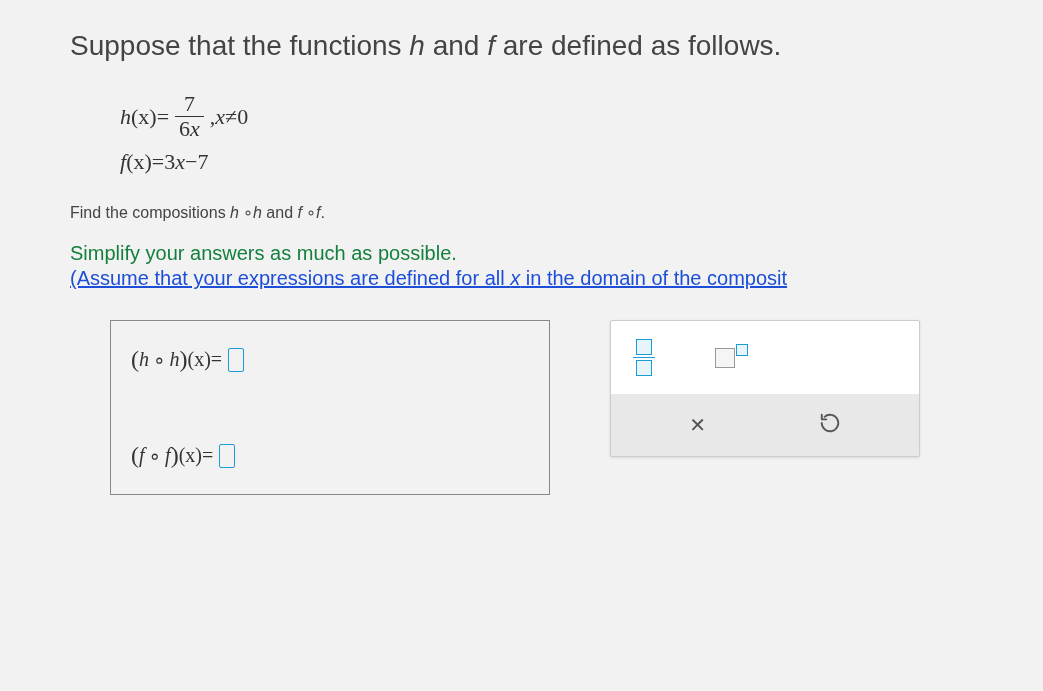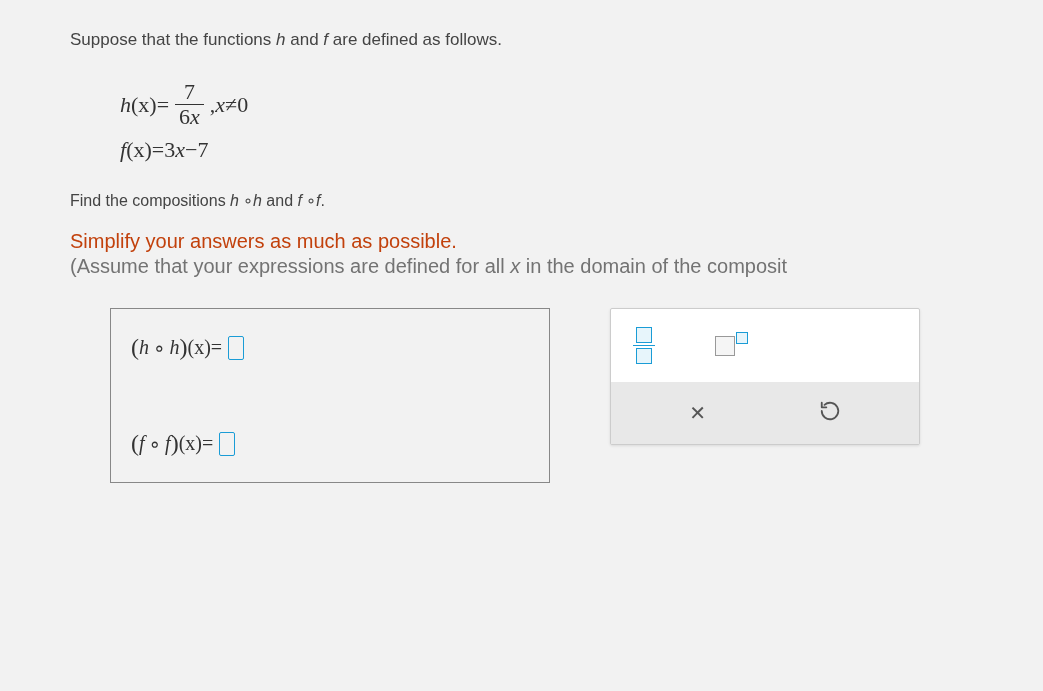--- a/index.html
+++ b/index.html
@@ -10,21 +10,21 @@
     body {
       font-family: Arial, Helvetica, sans-serif;
       background: #f2f2f2;
       color: #333;
       padding: 30px 0 30px 70px;
       width: 1043px;
       height: 691px;
       overflow: hidden;
     }
     .prompt-line {
-      font-size: 17px;
+      font-size: 28px;
       color: #444;
       margin-bottom: 30px;
     }
     .math-block {
       font-family: 'Times New Roman', Times, serif;
       font-size: 22px;
       margin-left: 50px;
       margin-bottom: 28px;
     }
     .math-row {
@@ -48,28 +48,29 @@
       width: 100%;
     }
     .ital { font-style: italic; }
     .instruction {
       font-size: 16px;
       color: #444;
       margin-bottom: 20px;
     }
     .instruction2 {
       font-size: 20px;
-      color: #c2410c;
+      color: #15803d;
       margin-bottom: 2px;
     }
     .instruction3 {
       font-size: 20px;
-      color: #737373;
+      color: #1d4ed8;
       margin-bottom: 30px;
       white-space: nowrap;
+      text-decoration: underline;
     }
     .bottom-row {
       display: flex;
       gap: 60px;
       align-items: flex-start;
       margin-left: 40px;
     }
     .answer-box {
       border: 1px solid #888;
       background: #f2f2f2;

